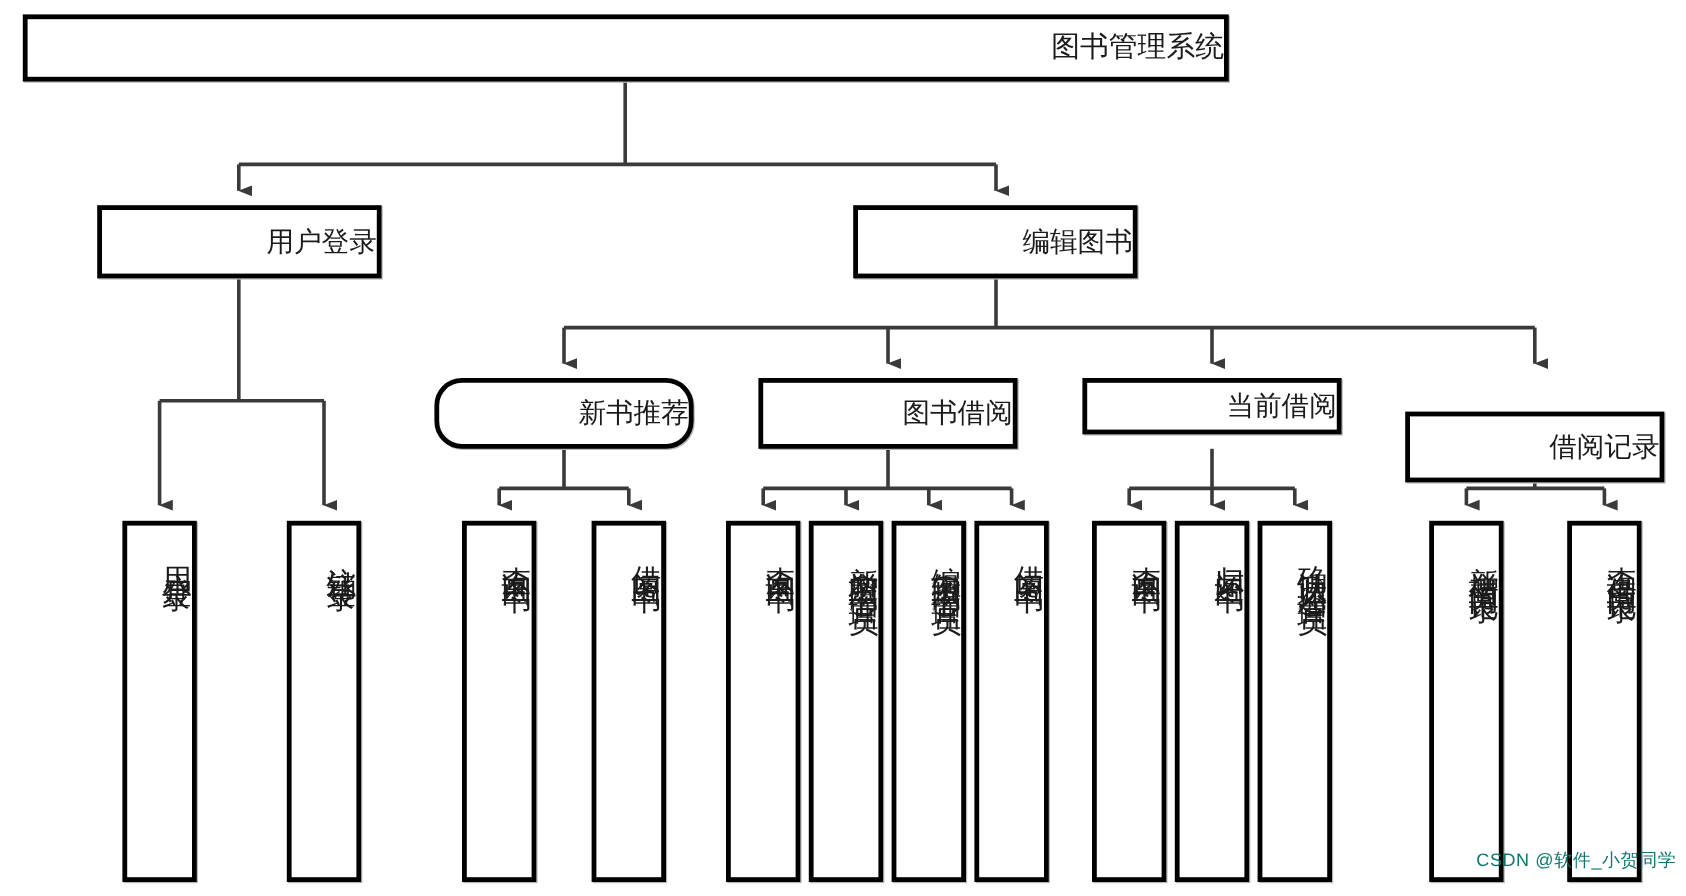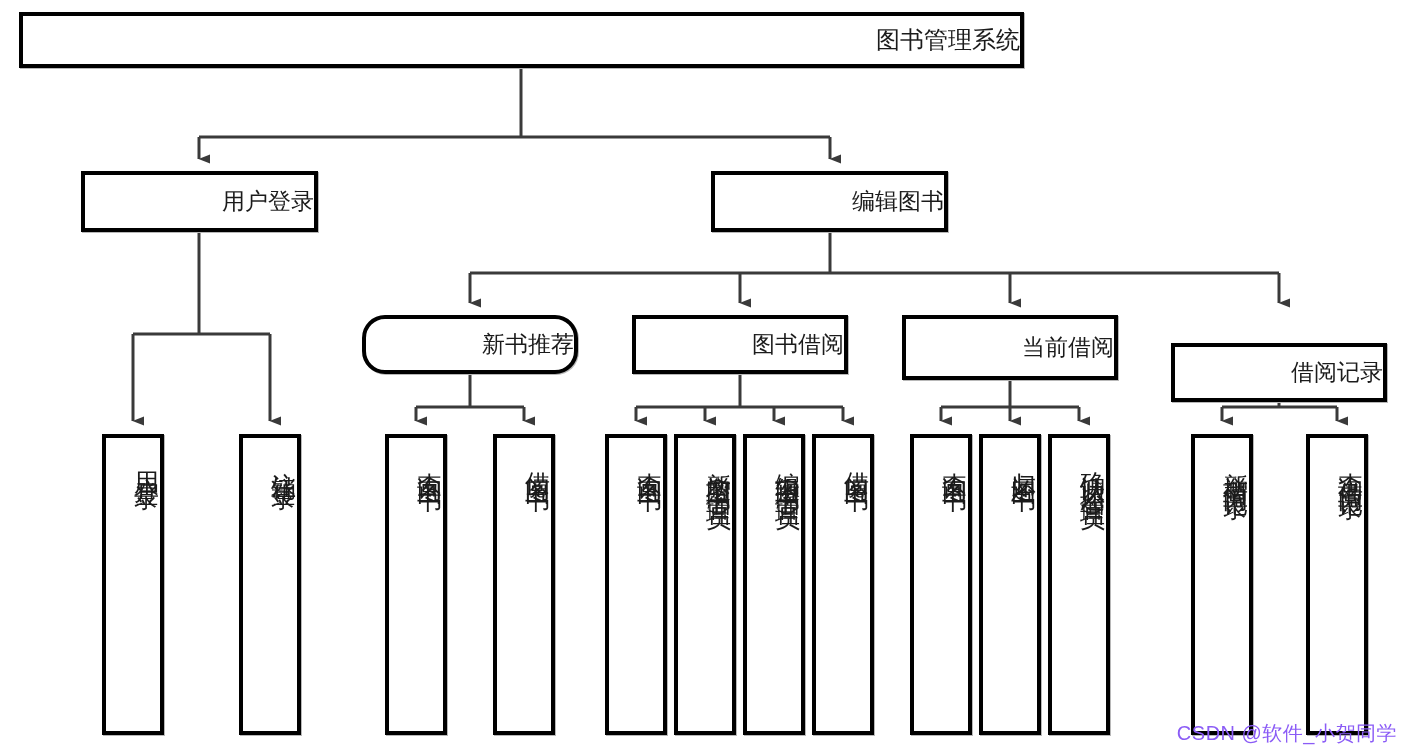--- a/index.html
+++ b/index.html
@@ -55,23 +55,23 @@
     writing-mode: vertical-rl;
     text-orientation: upright;
     font-size: 25px;
     letter-spacing: 5px;
     line-height: 1.1;
     white-space: nowrap;
   }
   .watermark {
     position: absolute;
     right: 8px;
-    bottom: 0;
-    font-size: 20px;
-    color: #8b5cf6;
+    bottom: 20px;
+    font-size: 15px;
+    color: #0f766e;
     letter-spacing: 0.5px;
     white-space: nowrap;
     user-select: none;
   }
 </style>
 </head>
 <body>
 
 <div id="canvas">
 
@@ -136,21 +136,21 @@
   <div class="node horiz" style="left:711px; top:171px; width:237px; height:61px;">
     <span class="label">编辑图书</span>
   </div>
 
   <div class="node horiz" style="left:362px; top:315px; width:216px; height:59px;border-radius:23px;">
     <span class="label">新书推荐</span>
   </div>
   <div class="node horiz" style="left:632px; top:315px; width:216px; height:59px;">
     <span class="label">图书借阅</span>
   </div>
-  <div class="node horiz" style="left:902px; top:315px; width:216px; height:65px;">
+  <div class="node horiz" style="left:902px; top:315px; width:216px; height:47px;">
     <span class="label">当前借阅</span>
   </div>
   <div class="node horiz" style="left:1171px; top:315px; width:216px; height:59px;margin-top:28px;">
     <span class="label">借阅记录</span>
   </div>
 
   <div class="node vert" style="left:102px; top:434px; width:62px; height:301px;">
     <span class="label">用户登录</span>
   </div>
   <div class="node vert" style="left:239px; top:434px; width:62px; height:301px;">

